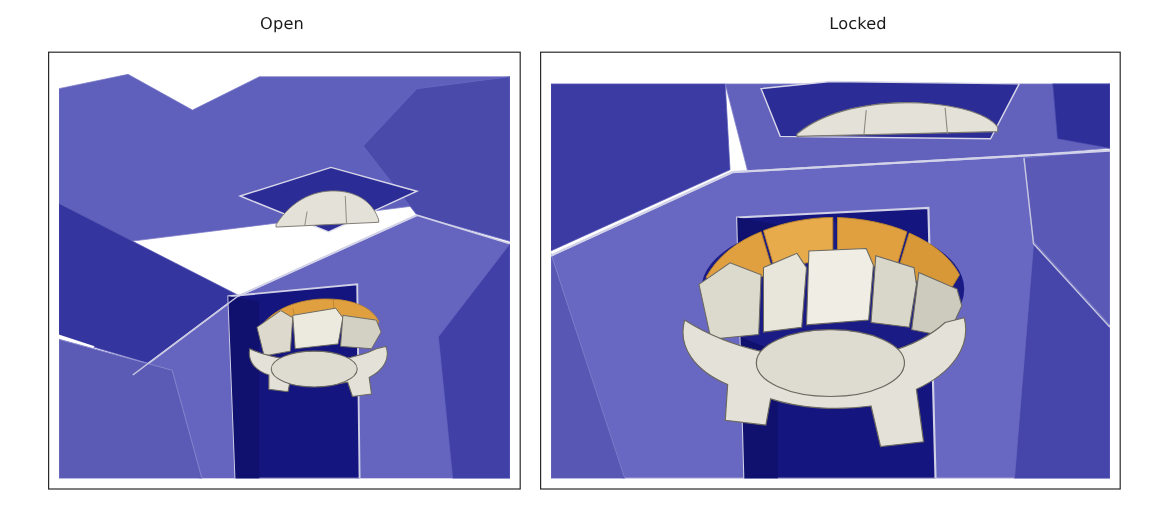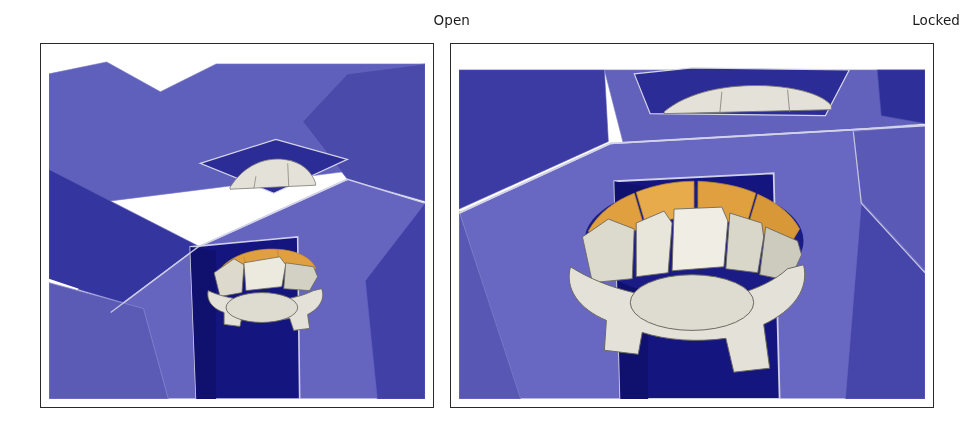--- a/index.html
+++ b/index.html
@@ -21,21 +21,21 @@
     width: 960px;
     height: 423px;
   }
   .panel {
     position: absolute;
     box-sizing: border-box;
   }
   .panel-title {
     position: absolute;
     width: 100%;
-    text-align: right;
+    text-align: center;
     font-size: 13.5px;
     color: #1a1a1a;
     letter-spacing: 0.1px;
     white-space: nowrap;
   }
   .panel-frame {
     position: absolute;
     box-sizing: border-box;
     border: 1.6px solid #2a2a2a;
     background: #ffffff;

